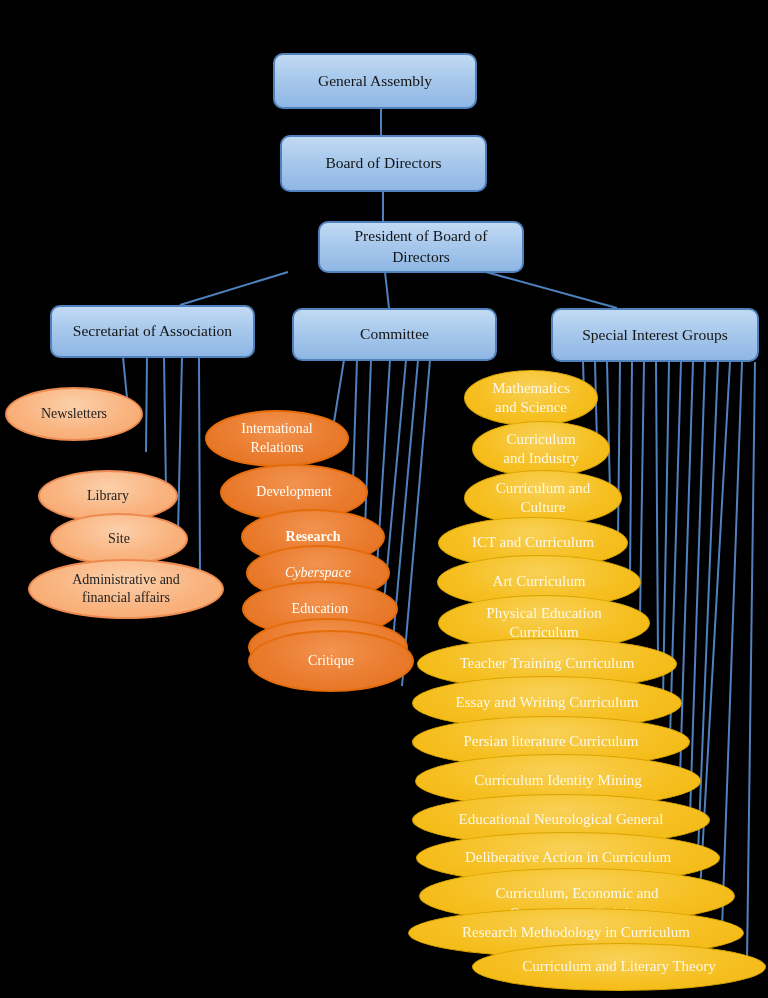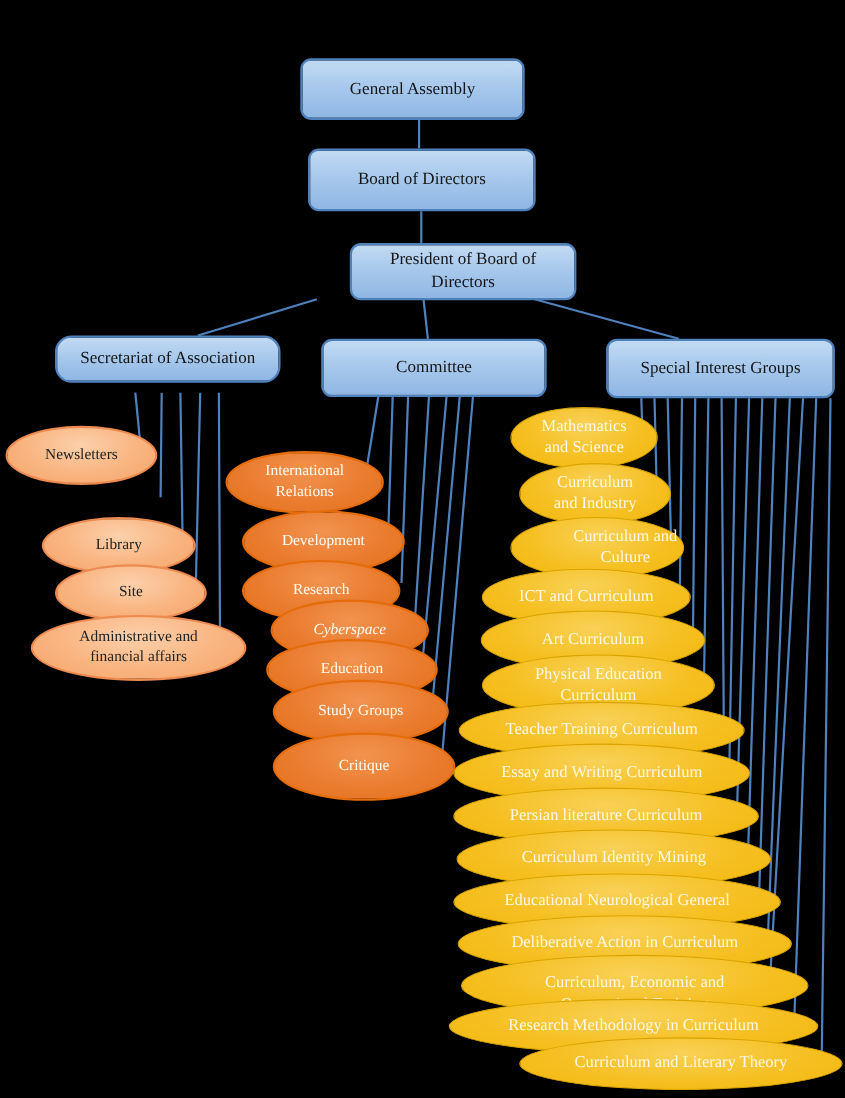--- a/index.html
+++ b/index.html
@@ -35,21 +35,21 @@
 
   <div class="node bx" style="left:273px;top:53px;width:204px;height:56px;">
     <span>General Assembly</span>
   </div>
   <div class="node bx" style="left:280px;top:135px;width:207px;height:57px;">
     <span>Board of Directors</span>
   </div>
   <div class="node bx" style="left:282px;top:221px;width:206px;height:52px;margin-left:36px;">
     <span style="width:168px;">President of Board of Directors</span>
   </div>
-  <div class="node bx" style="left:50px;top:305px;width:205px;height:43px;border-radius:15px;">
+  <div class="node bx" style="left:50px;top:305px;width:205px;height:53px;">
     <span>Secretariat of Association</span>
   </div>
   <div class="node bx" style="left:292px;top:308px;width:205px;height:53px;">
     <span>Committee</span>
   </div>
   <div class="node bx" style="left:551px;top:308px;width:208px;height:54px;">
     <span>Special Interest Groups</span>
   </div>
 
   <div class="node el pe" style="left:5px;top:387px;width:138px;height:54px;">
@@ -64,43 +64,43 @@
   <div class="node el pe" style="left:28px;top:559px;width:196px;height:60px;">
     <span style="width:150px;">Administrative and financial affairs</span>
   </div>
 
   <div class="node el or" style="left:205px;top:410px;width:144px;height:57px;">
     <span style="width:100px;">International Relations</span>
   </div>
   <div class="node el or" style="left:220px;top:464px;width:148px;height:57px;">
     <span>Development</span>
   </div>
-  <div class="node el or" style="left:220px;top:509px;width:144px;height:56px;">
+  <div class="node el or" style="left:241px;top:509px;width:144px;height:56px;font-weight:bold;">
     <span>Research</span>
   </div>
   <div class="node el or" style="left:246px;top:545px;width:144px;height:56px;font-style:italic;">
     <span>Cyberspace</span>
   </div>
   <div class="node el or" style="left:242px;top:581px;width:156px;height:56px;">
     <span>Education</span>
   </div>
   <div class="node el or" style="left:248px;top:618px;width:160px;height:58px;">
     <span>Study Groups</span>
   </div>
-  <div class="node el or" style="left:248px;top:666px;width:166px;height:62px;">
+  <div class="node el or" style="left:248px;top:630px;width:166px;height:62px;">
     <span>Critique</span>
   </div>
 
   <div class="node el go" style="left:464px;top:370px;width:134px;height:56px;">
     <span style="width:86px;">Mathematics and Science</span>
   </div>
   <div class="node el go" style="left:472px;top:421px;width:138px;height:56px;">
     <span style="width:90px;">Curriculum and Industry</span>
   </div>
-  <div class="node el go" style="left:464px;top:470px;width:158px;height:56px;justify-content:flex-end;">
+  <div class="node el go" style="left:464px;top:470px;width:158px;height:56px;">
     <span style="width:105px;">Curriculum and Culture</span>
   </div>
   <div class="node el go" style="left:438px;top:517px;width:190px;height:52px;">
     <span>ICT and Curriculum</span>
   </div>
   <div class="node el go" style="left:437px;top:555px;width:204px;height:54px;">
     <span>Art Curriculum</span>
   </div>
   <div class="node el go" style="left:438px;top:595px;width:212px;height:56px;">
     <span style="width:140px;">Physical Education Curriculum</span>

